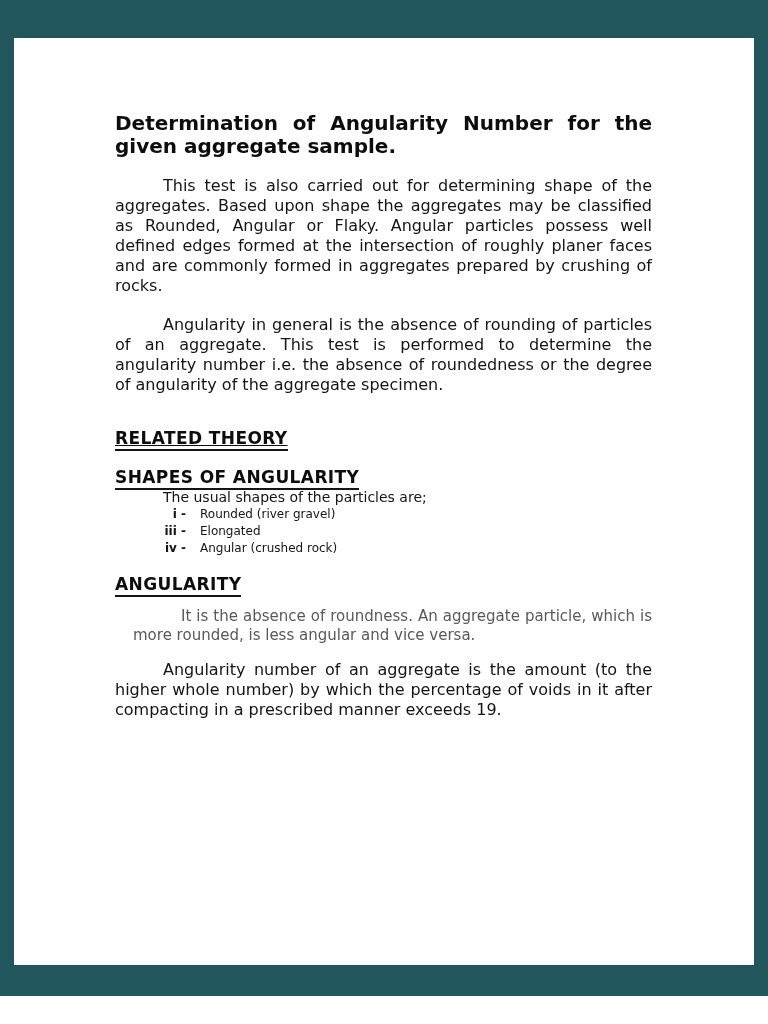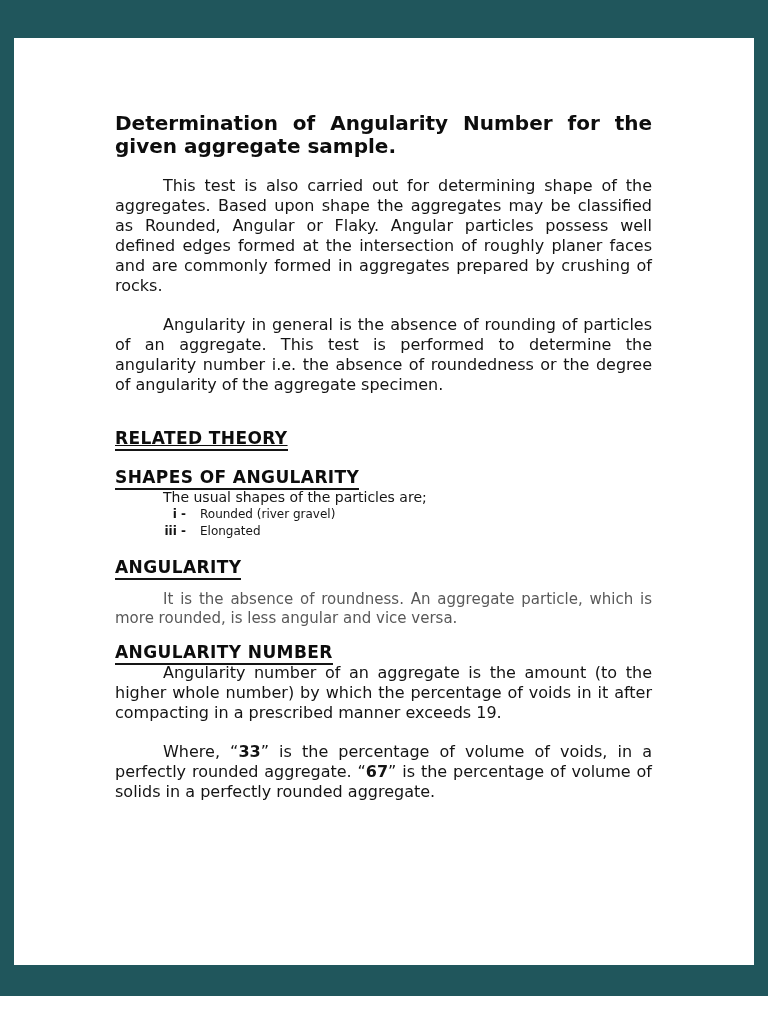--- a/index.html
+++ b/index.html
@@ -80,21 +80,21 @@
   }
   .shape-num {
     display: inline-block;
     width: 71px;
     text-align: right;
     margin-right: 14px;
     font-weight: bold;
   }
 
   .gray-p {
-    margin: 0 0 15px 0;
+    margin: 0 0 15px 18px;
     font-size: 15px;
     line-height: 19px;
     text-align: justify;
     text-indent: 48px;
     color: #595959;
   }
 
   .where-p b { font-weight: bold; }
 </style>
 </head>
@@ -123,35 +123,34 @@
 
     <p class="list-intro">The usual shapes of the particles are;</p>
 
     <div class="shape-list">
       <div class="shape-item">
         <span class="shape-num">i -</span><span>Rounded (river gravel)</span>
       </div>
       <div class="shape-item">
         <span class="shape-num">iii -</span><span>Elongated</span>
       </div>
+      <div class="shape-item">
+        <span class="shape-num">iv -</span><span>Angular (crushed rock)</span>
+      </div>
     </div>
 
     <h2 class="heading h-mb-17">
       <span class="underlined">ANGULARITY</span>
     </h2>
 
     <p class="gray-p">It is the absence of roundness. An aggregate particle, which is more rounded, is less angular and vice versa.</p>
 
-    <h2 class="heading h-mb-2">
-      <span class="underlined">ANGULARITY NUMBER</span>
-    </h2>
 
     <p class="body-p">Angularity number of an aggregate is the amount (to the higher whole number) by which the percentage of voids in it after compacting in a prescribed manner exceeds 19.</p>
 
-    <p class="body-p where-p"><span>Where, “</span><b>33</b><span>” is the percentage of volume of voids, in a perfectly rounded aggregate. “</span><b>67</b><span>” is the percentage of volume of solids in a perfectly rounded aggregate.</span></p>
 
   </div>
 
   <div class="band band-top"></div>
   <div class="band band-bottom"></div>
   <div class="band band-left"></div>
   <div class="band band-right"></div>
 
 </div>
 

